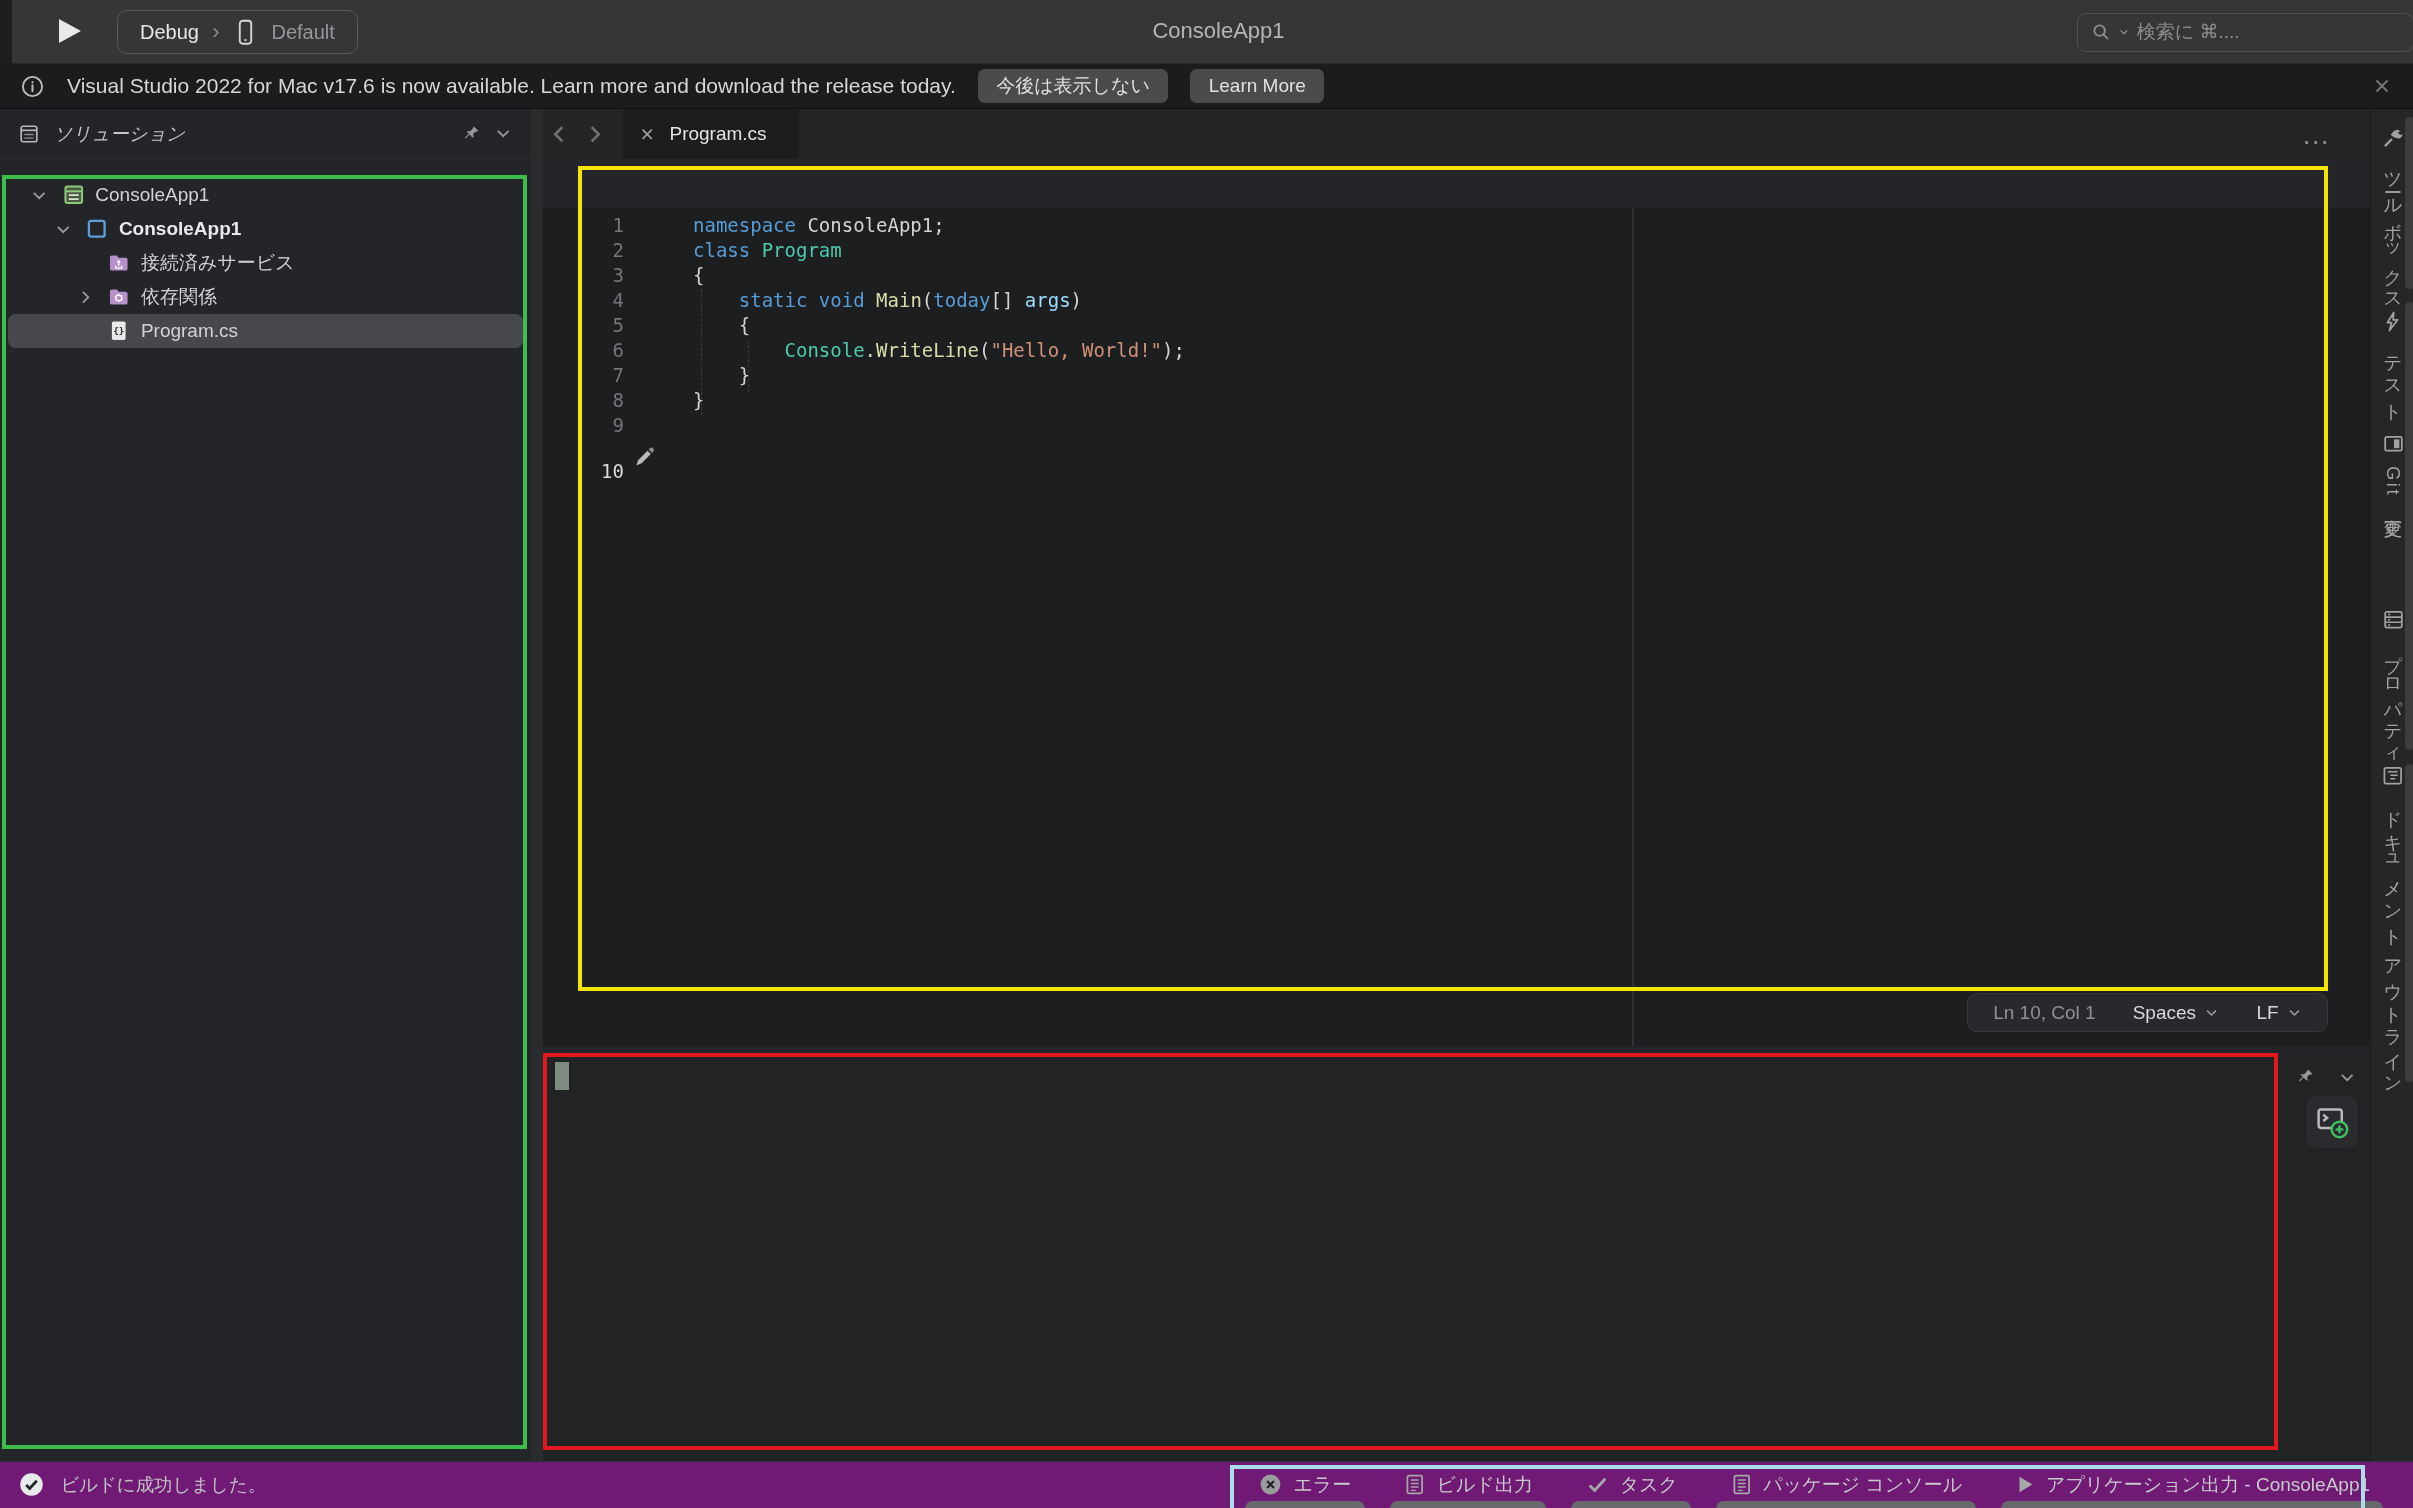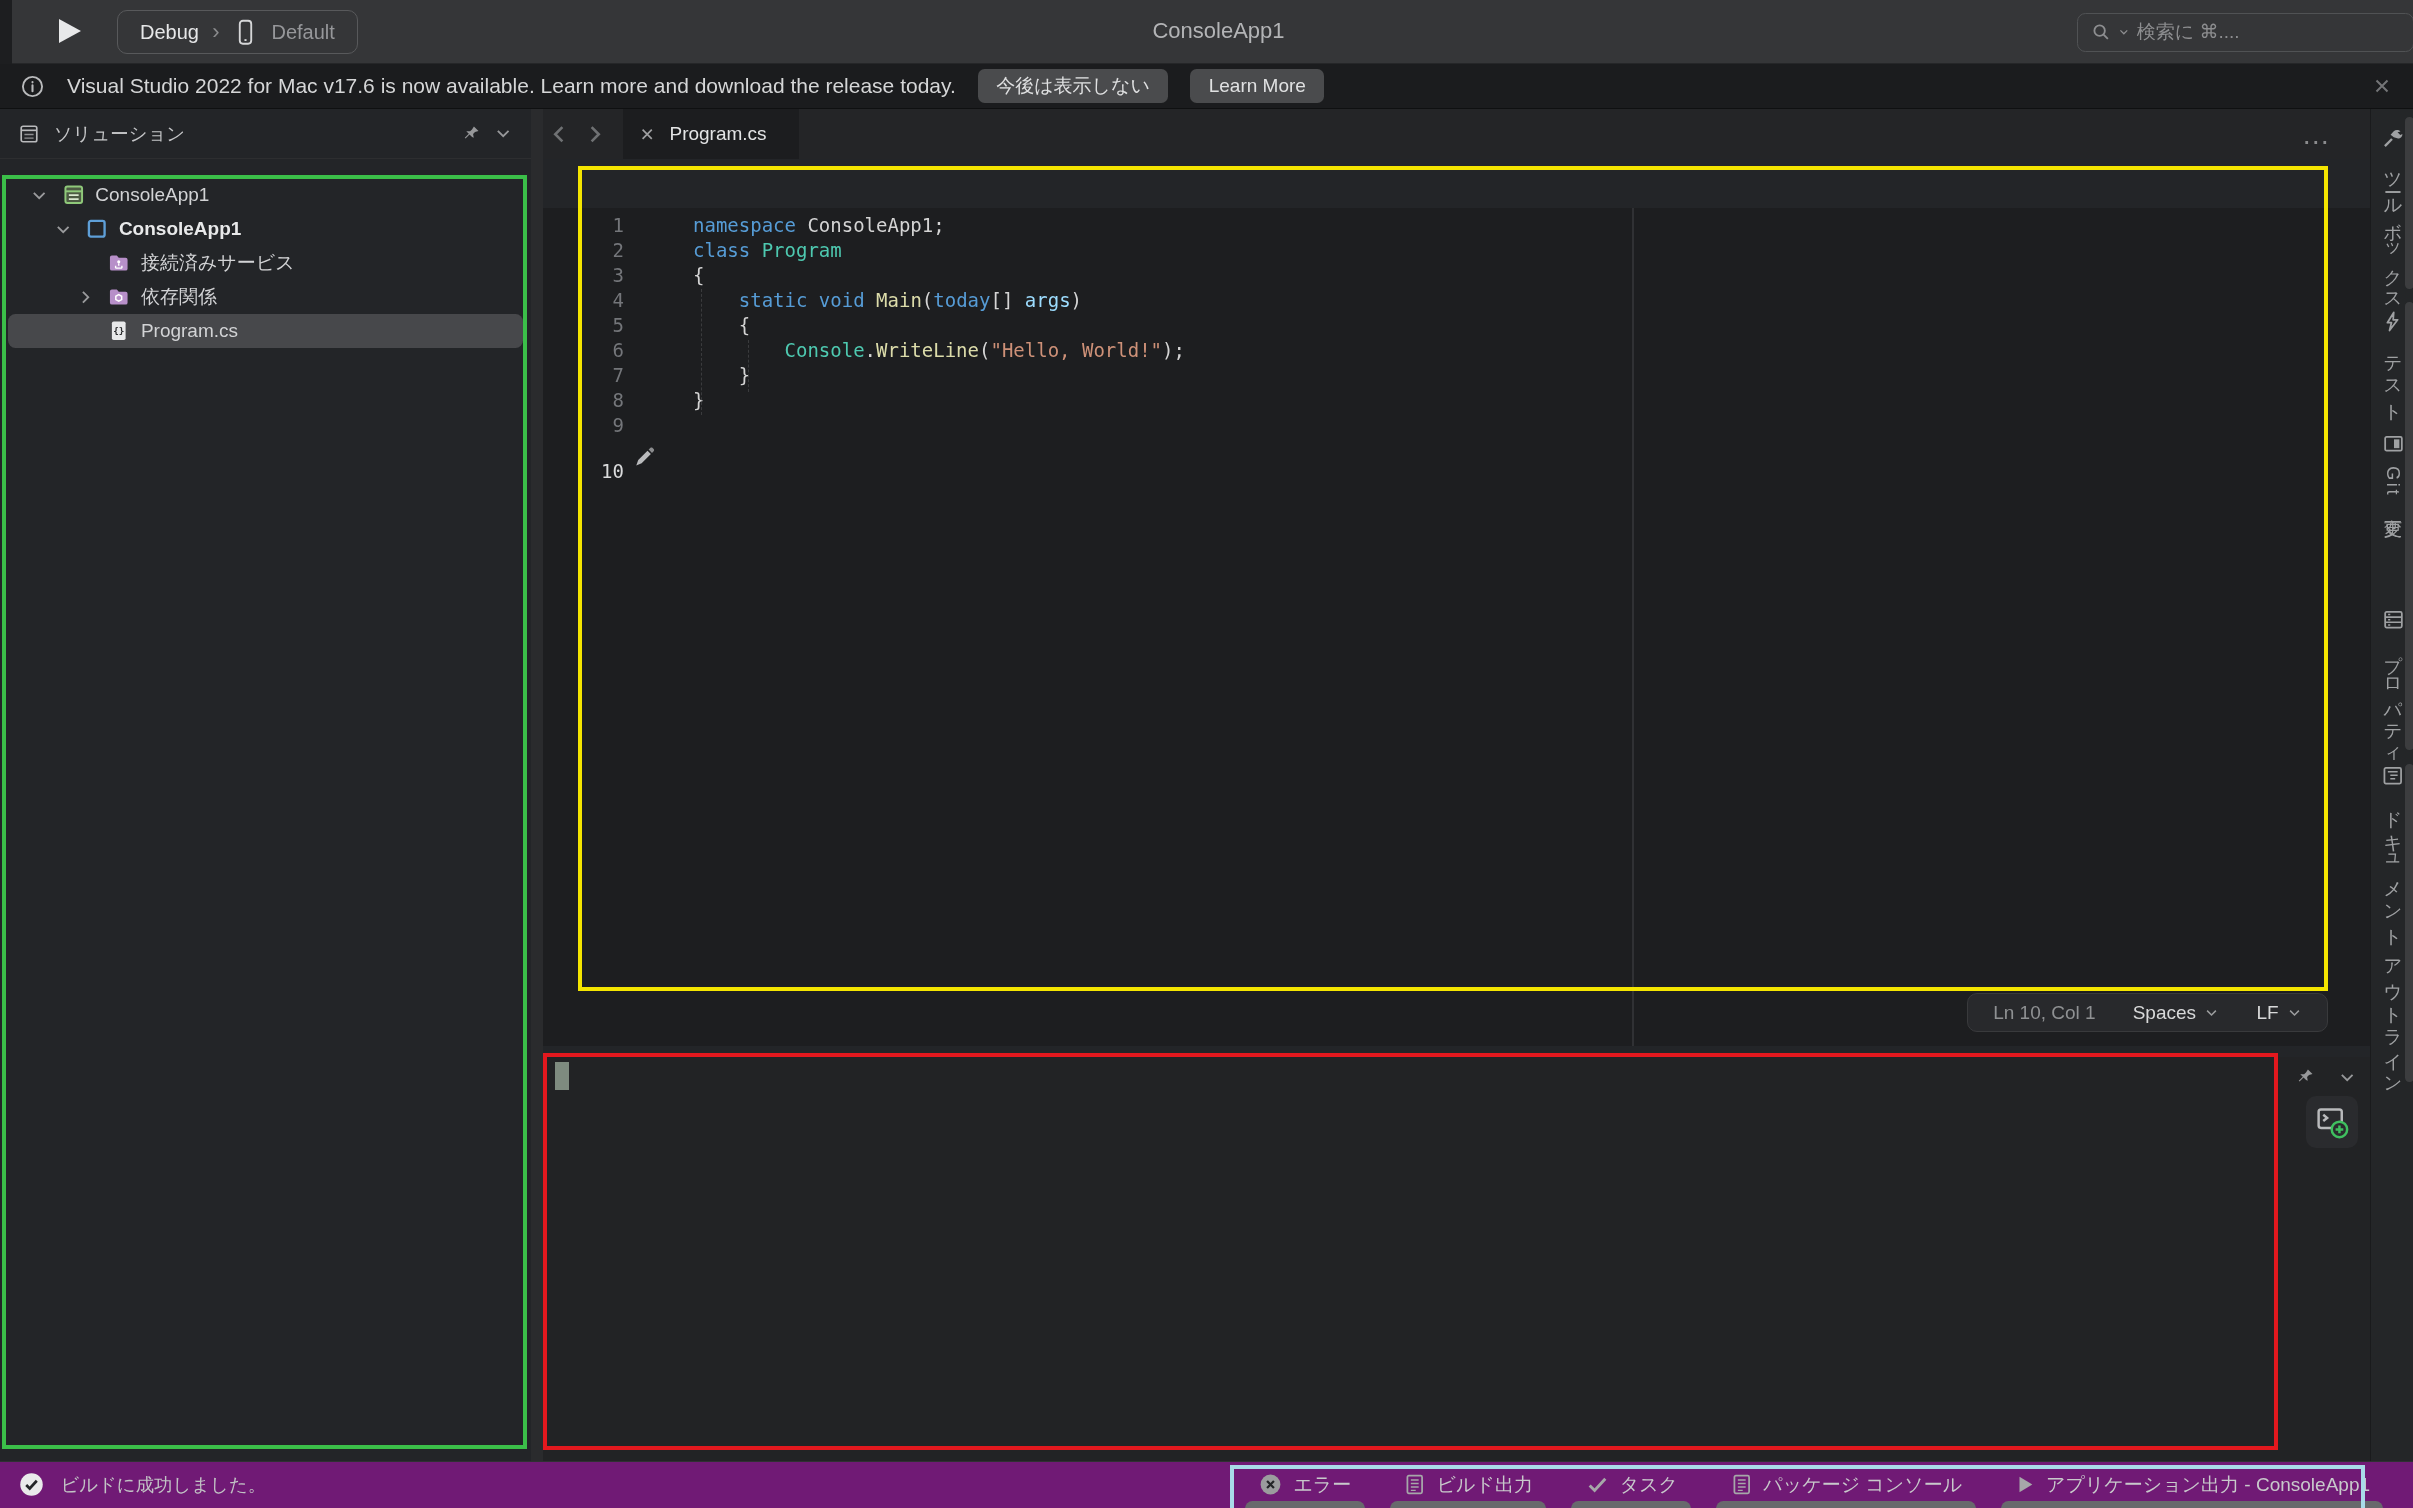--- a/index.html
+++ b/index.html
@@ -29,21 +29,21 @@
   
   .notification-bar { left:0; top:64px; width:2413px; height:45px; background:#1b1c1e;
     display:flex; align-items:center; gap:22px; padding:0 20px; border-bottom:0.8px solid #0f1011; }
   .notif-message { font-size:21px; color:#d5d6d7; }
   .notif-btn { height:34px; border-radius:6.7px; background:#4a4b4d; color:#e0e1e2; font-size:19px;
     display:flex; align-items:center; padding:0 18.4px; cursor:pointer; }
   .notif-close { margin-left:auto; color:#747577; cursor:pointer; }
 
   
   .solution-pad { left:0; top:109px; width:531px; bottom:47px; background:#232528; }
-  .pad-header { height:50px; display:flex; align-items:center; gap:13.4px; padding:0 18.4px; border-bottom:0.8px solid #2d2e30; }
+  .pad-header { height:50px; display:flex; align-items:center; gap:13.4px; padding:0 18.4px; border-bottom:0.8px solid #2d2e30;font-style:italic; }
   .pad-title { font-size:18.4px; color:#c5c6c8; flex:1; }
   .pad-header .icon { color:#97989a; }
   .tree { position:absolute; left:0; right:0; top:69px; }
   .tree-row { height:34px; margin:0 8.4px; border-radius:7.5px; display:flex; align-items:center; gap:10px;
     font-size:19px; color:#d2d3d5; cursor:pointer; }
   .tree-row.selected { background:#47484b; }
   .tw { width:25px; display:flex; justify-content:center; color:#9a9b9d; }
   .tlabel.bold { font-weight:bold; color:#e8e9ea; }
 
   .splitter { left:531px; top:109px; width:11.7px; bottom:47px; background:#2a2b2d; }

